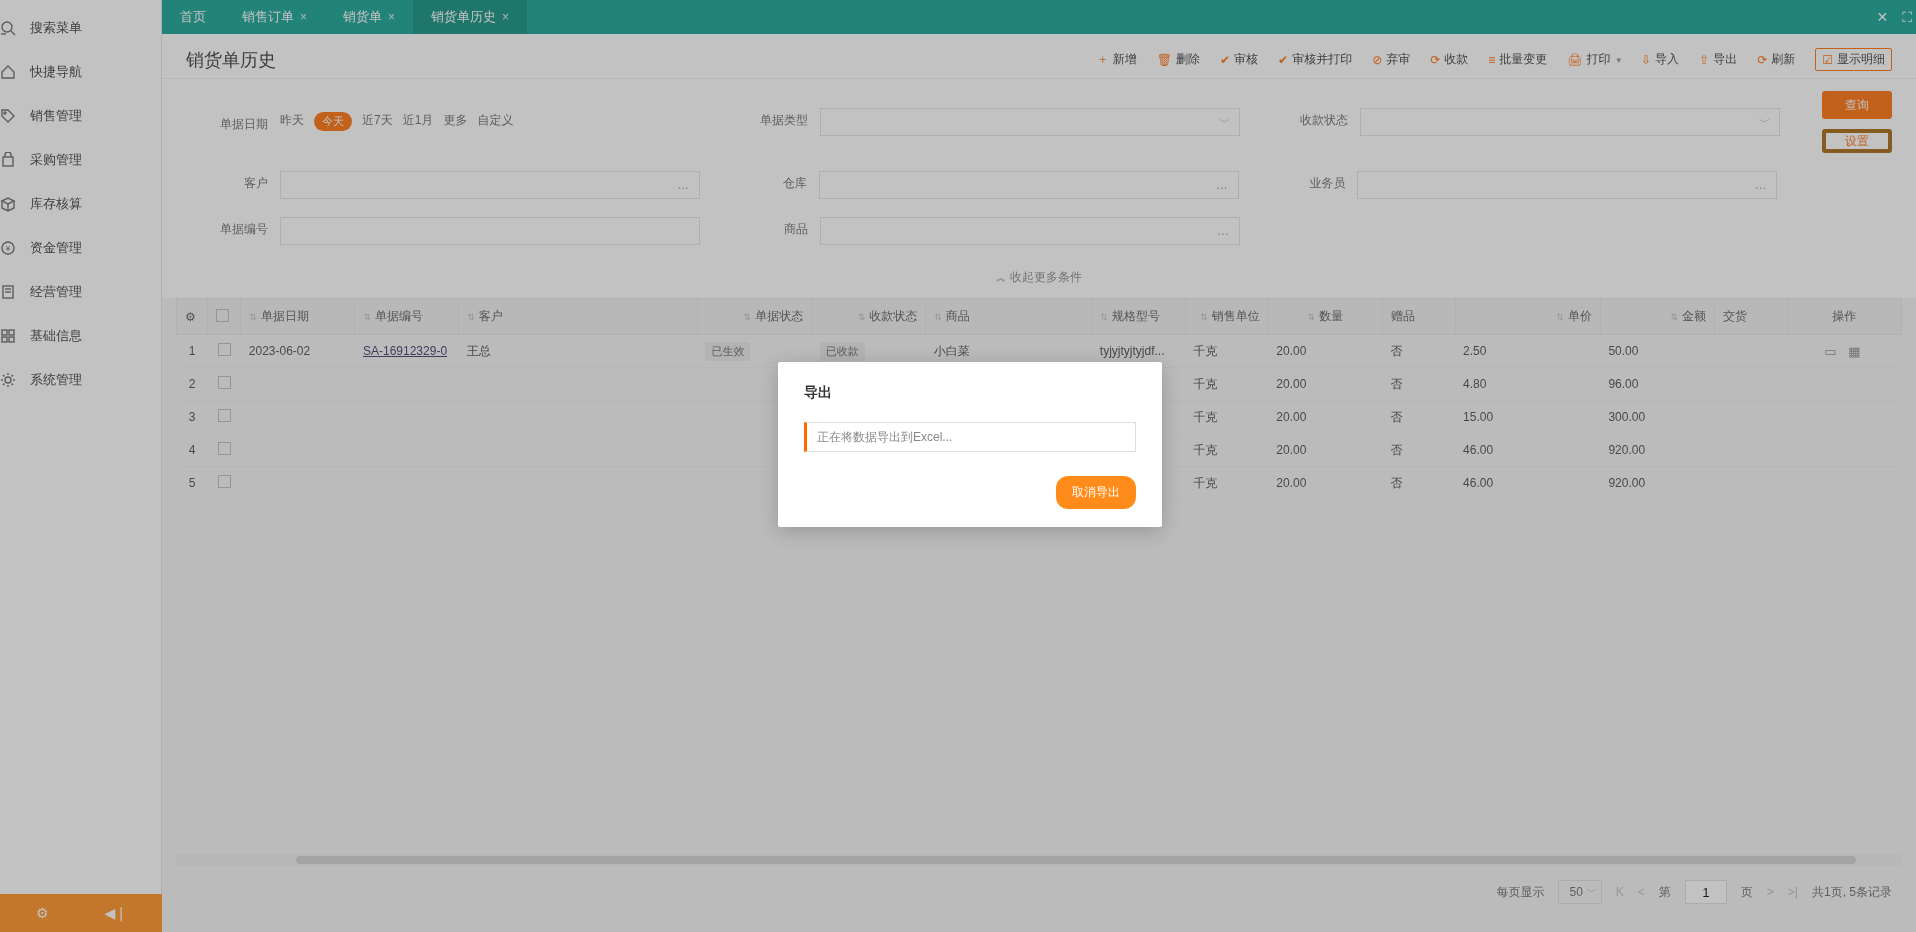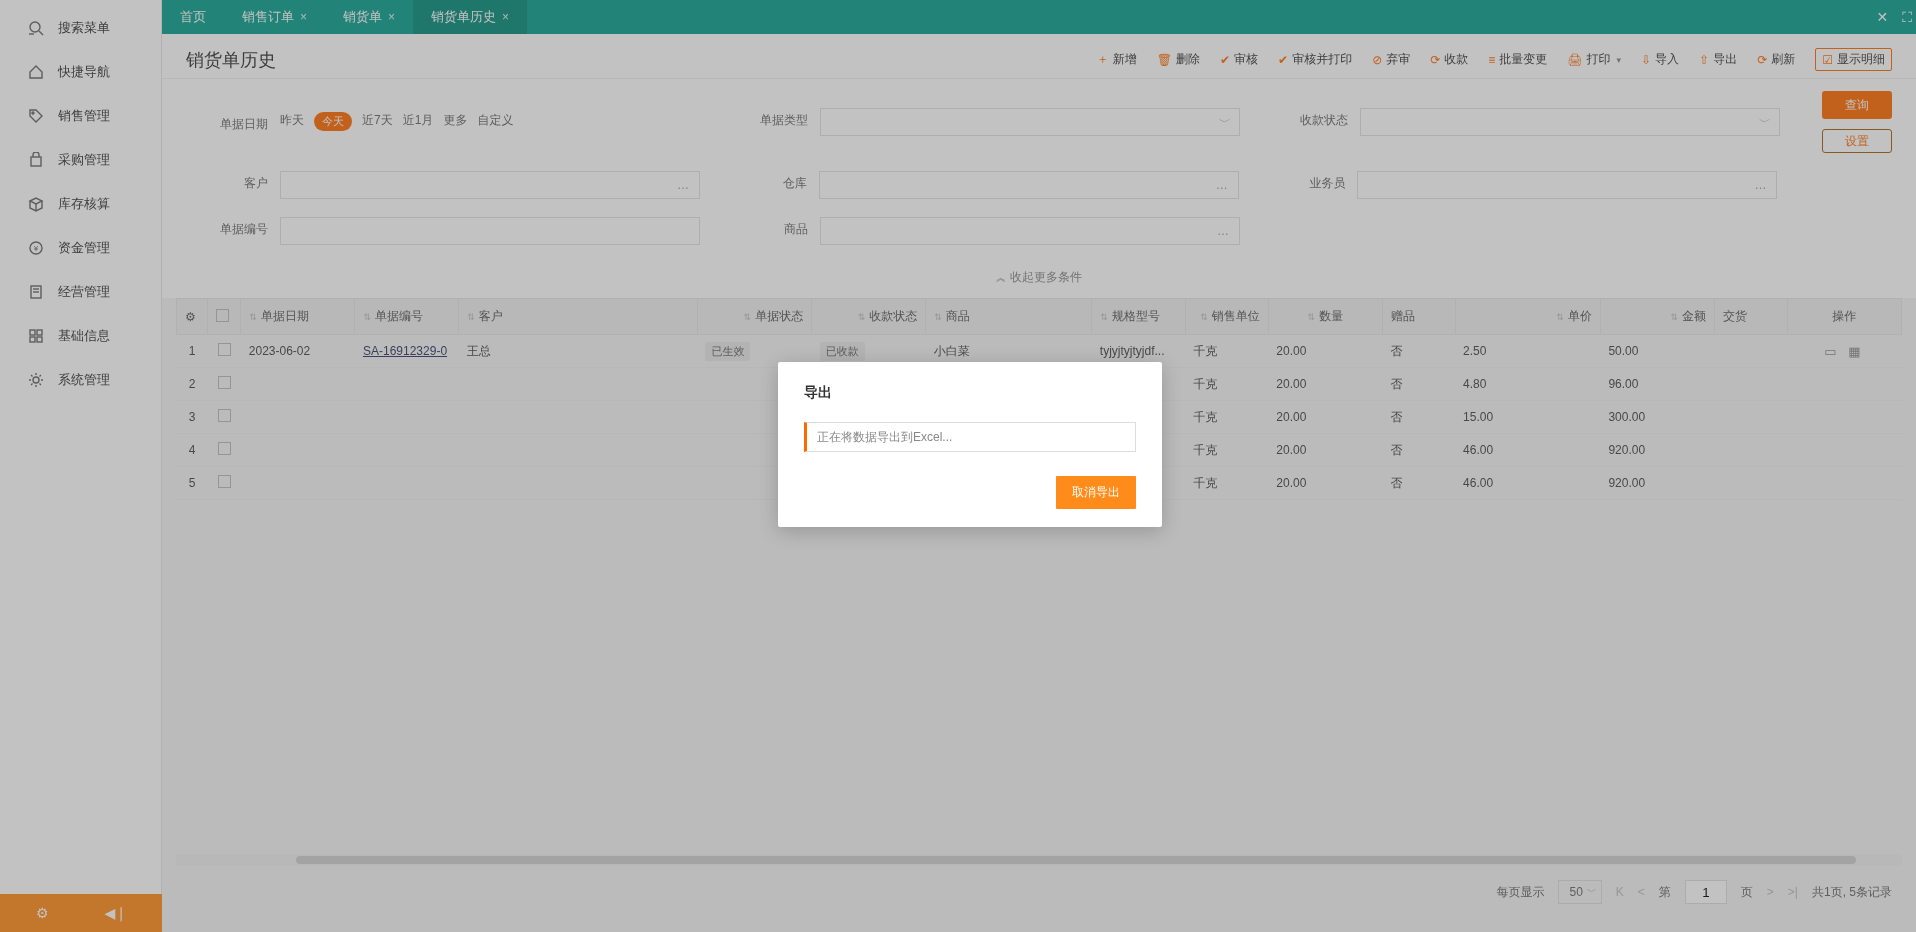--- a/index.html
+++ b/index.html
@@ -4,21 +4,21 @@
 <style>
 * { box-sizing: border-box; margin: 0; padding: 0; font-family: "Microsoft YaHei", Arial, sans-serif; }
 body { background: #f5f5f5; width: 1916px; height: 932px; overflow: hidden; position: relative; }
 
 
 .top-orange { position: absolute; left: 465px; top: 0; width: 95px; height: 4px; background: #ff6a00; }
 
 
 .sidebar { position: absolute; left: 0; top: 0; width: 162px; height: 932px; background: #fff; border-right: 1px solid #e5e5e5; }
 .logo-row { height: 6px; }
-.side-item { display: flex; align-items: center; height: 44px; padding-left: 28px; color: #333; font-size: 13px; cursor: pointer; }
+.side-item { display: flex; align-items: center; height: 44px; color: #333; font-size: 13px; cursor: pointer; }
 .side-item .icon { width: 16px; height: 16px; margin-right: 14px; display: inline-flex; align-items: center; justify-content: center; color: #666; }
 .sidebar-footer { position: absolute; bottom: 0; left: 0; width: 162px; height: 38px; background: #ff8c1a; display: flex; align-items: center; }
 .sidebar-footer .gear { margin-left: 36px; color: #fff; font-size: 14px; }
 .sidebar-footer .coll { margin-left: 56px; color: #fff; font-size: 14px; }
 
 
 .main { position: absolute; left: 162px; top: 0; right: 0; bottom: 0; }
 
 
 .tabbar { height: 34px; background: #0a9e8e; display: flex; align-items: stretch; position: relative; }
@@ -46,21 +46,21 @@
 .fgroup .fcontrol { flex: 1; }
 .date-opts { display: flex; gap: 10px; font-size: 12px; color: #666; }
 .date-opts .pill { background: #ff6a00; color: #fff; padding: 2px 8px; border-radius: 10px; font-size: 11px; }
 .date-range { font-size: 12px; color: #666; margin-top: 4px; }
 .input-like { border: 1px solid #e0e0e0; height: 28px; width: 420px; display: flex; align-items: center; justify-content: flex-end; padding-right: 8px; color: #aaa; font-size: 12px; background: #fff; }
 .input-like.small-caret::after { content: "﹀"; color: #bbb; }
 .input-dots { color: #999; letter-spacing: 2px; }
 .right-buttons { display: flex; flex-direction: column; gap: 10px; margin-left: auto; }
 .btn { display: inline-flex; align-items: center; justify-content: center; font-size: 12px; border-radius: 3px; cursor: pointer; }
 .btn-primary { background: #ff6a00; color: #fff; width: 70px; height: 28px; }
-.btn-outline { border: 1px solid #a16207; color: #ff6a00; background: #fff; width: 70px; height: 24px; }
+.btn-outline { border: 4px solid #a16207; color: #ff6a00; background: #fff; width: 70px; height: 24px; }
 .collapse-row { text-align: center; padding: 6px 0 12px; font-size: 12px; color: #888; }
 .collapse-row .chev { font-size: 10px; margin-right: 4px; }
 
 
 .table-wrap { padding: 0 14px; }
 table.grid { width: 100%; border-collapse: collapse; font-size: 12px; }
 table.grid th { background: #f0f0f0; color: #555; font-weight: normal; height: 36px; border: 1px solid #e5e5e5; text-align: left; padding: 0 8px; position: relative; }
 table.grid th .sort { color: #bbb; font-size: 9px; margin-right: 4px; }
 table.grid td { height: 33px; border-bottom: 1px solid #eee; padding: 0 8px; color: #444; }
 table.grid td.num { text-align: left; }
@@ -84,21 +84,21 @@
 .pager .sel::after { content: "﹀"; position: absolute; right: 4px; top: 4px; font-size: 10px; color: #aaa; }
 .pager .pg-btn { color: #bbb; cursor: pointer; }
 .pager .pg-input { border: 1px solid #ddd; width: 42px; height: 24px; text-align: center; }
 
 
 .overlay { position: absolute; inset: 0; background: rgba(80,80,80,0.35); z-index: 50; }
 .modal { position: absolute; left: 778px; top: 362px; width: 384px; background: #fff; border-radius: 2px; padding: 22px 26px 18px; box-shadow: 0 4px 20px rgba(0,0,0,.2); }
 .modal-title { font-size: 14px; color: #333; margin-bottom: 20px; font-weight: bold; }
 .modal-input { border: 1px solid #ddd; border-left: 3px solid #ff6a00; height: 30px; width: 100%; padding: 0 10px; font-size: 12px; color: #888; display: flex; align-items: center; }
 .modal-footer { text-align: right; margin-top: 24px; }
-.modal-btn { background: #ff8c1a; color: #fff; border: none; padding: 8px 16px; font-size: 12px; border-radius: 1px; cursor: pointer; text-align: center; }
+.modal-btn { background: #ff8c1a; color: #fff; border: none; padding: 8px 16px; font-size: 12px; border-radius: 12px; cursor: pointer; text-align: center; }
 </style>
 </head>
 <body>
 
 <div class="top-orange"></div>
 
 <div class="sidebar">
   <div class="logo-row"></div>
   <div class="side-item">
     <span class="icon">

